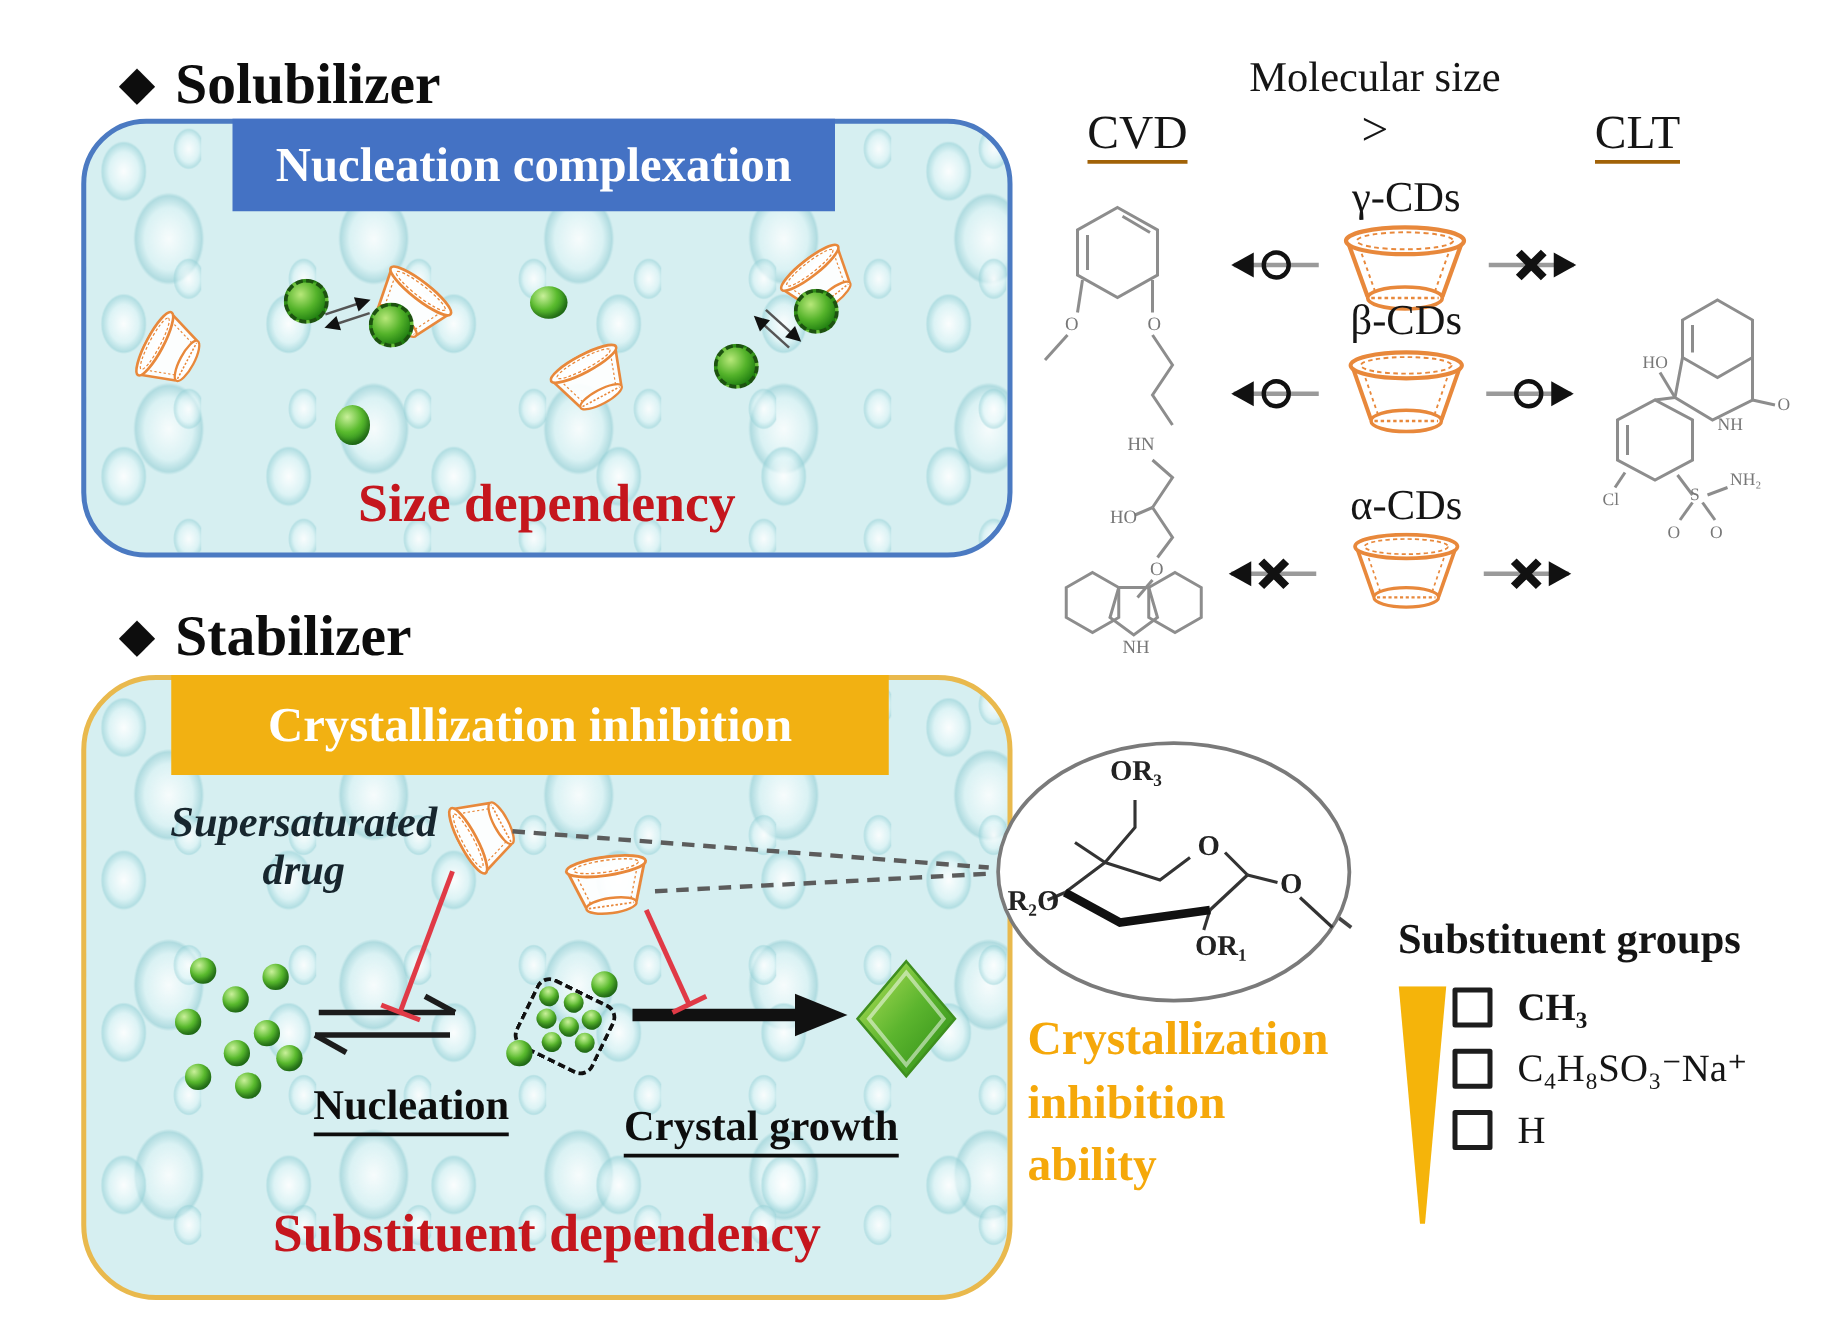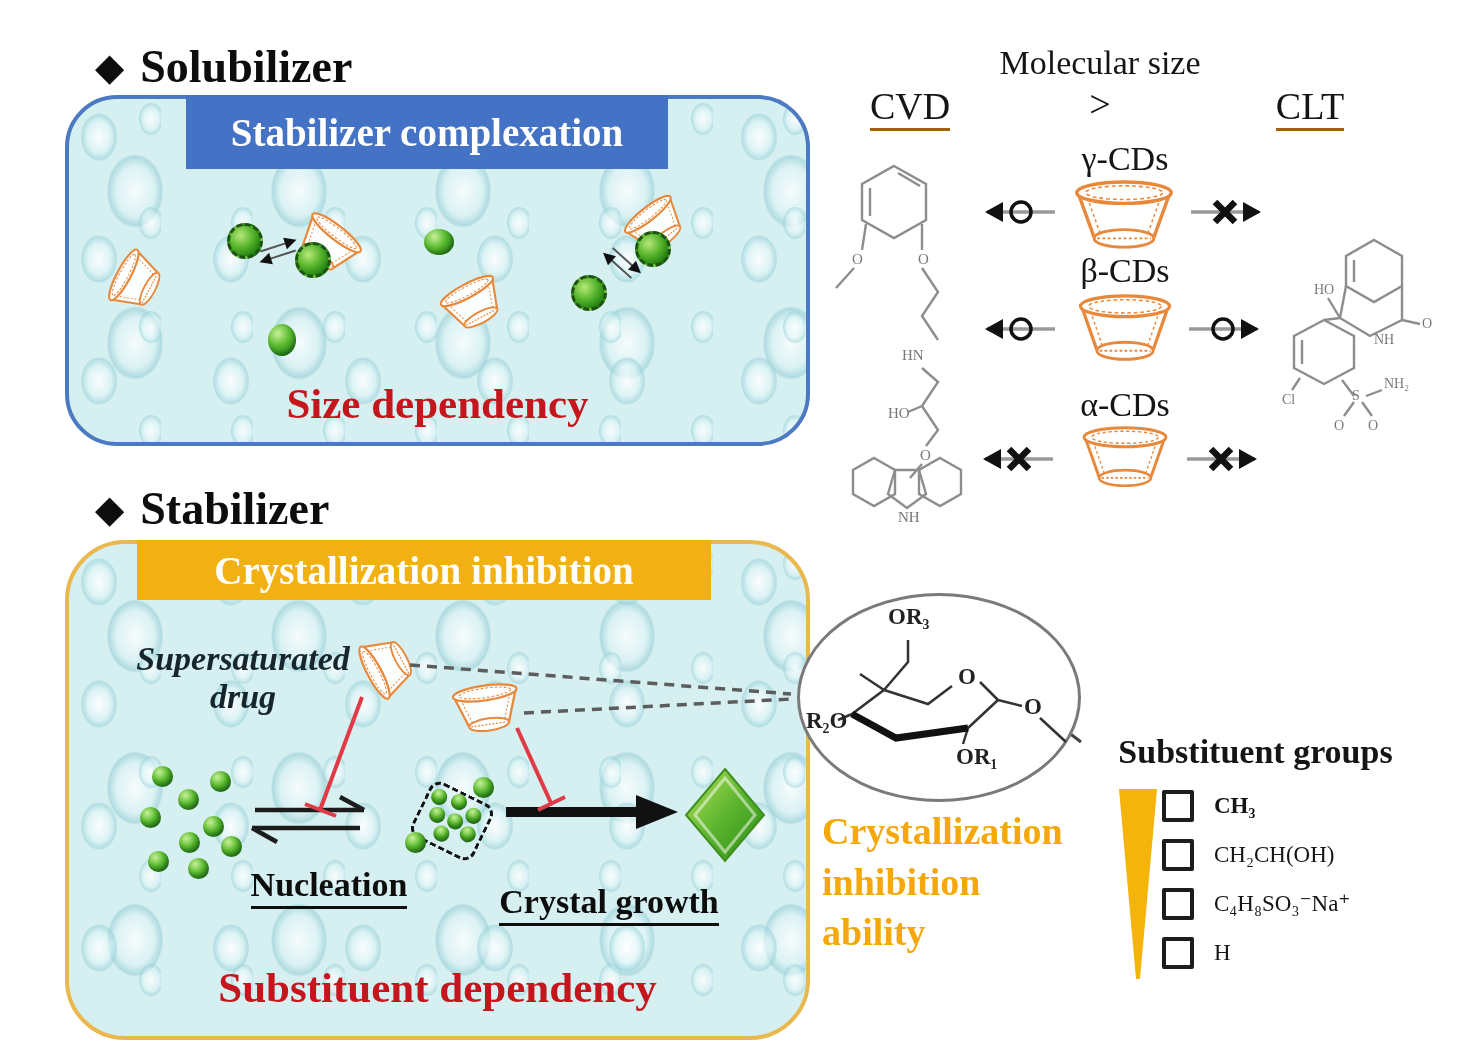--- a/index.html
+++ b/index.html
@@ -22,21 +22,21 @@
     background-size:132px 122px, 92px 104px, 164px 152px, 72px 86px;
   }
 
   .panel{position:absolute;border-radius:52px;}
   .panel.blue{left:65px;top:95px;width:737px;height:343px;border:4px solid #4b7ac2;}
   .panel.gold{left:65px;top:540px;width:737px;height:492px;border:4px solid #e9b94d;border-radius:60px;}
 
   .banner{position:absolute;display:flex;align-items:center;justify-content:center;
           font-weight:bold;color:#ffffff;font-size:39px;}
   .banner.blue{left:117px;top:-4px;width:482px;height:74px;background:#4472c4;}
-  .banner.gold{left:68px;top:-4px;width:574px;height:60px;background:#f2b112;}
+  .banner.gold{left:68px;top:-4px;width:574px;height:80px;background:#f2b112;}
 
   .caption-red{position:absolute;left:0;width:100%;text-align:center;
                font-size:43px;font-weight:bold;color:#c5161d;}
 
   .sphere{position:absolute;border-radius:50%;
           background:radial-gradient(circle at 35% 30%, #c9f09a, #5abb2e 42%, #23831a 80%, #176010);
           box-shadow:inset -2px -3px 4px rgba(0,0,0,0.25);}
   .spiky{position:absolute;border-radius:50%;border:3px dashed #1d5210;
          background:radial-gradient(circle at 35% 32%, #b8e87a, #54b32a 45%, #1e7d10 80%, #155c09);}
 
@@ -60,21 +60,21 @@
   .cd-row .cd-label{position:absolute;left:0;top:0;width:300px;text-align:center;font-size:34px;}
   .cd-row .marker{position:absolute;width:76px;height:30px;}
 
   
   .glucose-ellipse{position:absolute;left:797px;top:593px;width:278px;height:203px;background:#ffffff;
                    border:3px solid #7a7a7a;border-radius:50%;z-index:6;}
   .glu-label{position:absolute;font-size:23px;font-weight:bold;color:#222;}
   .sub-heading{position:absolute;left:1088px;top:733px;width:335px;text-align:center;
                font-size:34px;font-weight:bold;}
   .group-list{position:absolute;left:1162px;top:789px;display:flex;flex-direction:column;gap:16px;}
-  .group-item{display:flex;align-items:center;gap:20px;font-size:23px;height:33px;}
+  .group-item{display:flex;align-items:center;gap:20px;font-size:31px;height:33px;}
   .group-item:first-child .group-text{font-weight:bold;}
   .checkbox{width:24px;height:24px;border:4px solid #1d1d1d;border-radius:2px;background:#fff;}
   .ability{position:absolute;left:822px;top:806px;width:300px;font-size:38px;font-weight:bold;
            color:#f5a80a;line-height:1.33;}
   .wedge{position:absolute;left:1118px;top:789px;width:40px;height:194px;}
 
   .chem{position:absolute;}
   .overlay{position:absolute;left:0;top:0;z-index:5;pointer-events:none;}
 </style>
 </head>
@@ -82,21 +82,21 @@
 
 <div class="canvas">
 
   <div class="abs section-heading" style="left:95px;top:40px;">
     <span class="diamond">◆</span>
     <span>Solubilizer</span>
   </div>
 
   <div class="panel blue bubbles">
     <div class="banner blue">
-      <span>Stabilizer complexation</span>
+      <span>Nucleation complexation</span>
     </div>
 
     <div class="cd-cone" style="left:36px;top:160px;width:64px;height:46px;transform:rotate(-62deg);"><svg viewBox="0 0 110 74" width="100%" height="100%" preserveAspectRatio="none">
    <polygon points="8,14 24,61 86,61 102,14" fill="rgba(255,255,255,0.92)"></polygon>
    <ellipse cx="55" cy="60" rx="31" ry="9" fill="#fff" stroke="#E8883B" stroke-width="3"></ellipse>
    <path d="M27 60 H83" stroke="#E8883B" stroke-width="2" stroke-dasharray="3 2.5" fill="none"></path>
    <line x1="8" y1="15" x2="24" y2="59" stroke="#E8883B" stroke-width="3.5"></line>
    <line x1="102" y1="15" x2="86" y2="59" stroke="#E8883B" stroke-width="3.5"></line>
    <line x1="17" y1="18" x2="31" y2="57" stroke="#E8883B" stroke-width="1.6" stroke-dasharray="3 3"></line>
    <line x1="93" y1="18" x2="79" y2="57" stroke="#E8883B" stroke-width="1.6" stroke-dasharray="3 3"></line>
@@ -299,21 +299,21 @@
    <ellipse cx="55" cy="13" rx="49" ry="11" fill="rgba(255,255,255,0.95)" stroke="#E8883B" stroke-width="3.5"></ellipse>
    <ellipse cx="55" cy="13" rx="40" ry="7" fill="none" stroke="#E8883B" stroke-width="1.6" stroke-dasharray="4 3"></ellipse>
  </svg></div>
     <span class="marker" style="left:212px;top:57px;"><svg viewBox="0 0 76 30" width="100%" height="100%">
     <line x1="4" y1="15" x2="72" y2="15" stroke="#9a9a9a" stroke-width="3.5"></line>
           <path d="M28 5 L48 25 M48 5 L28 25" stroke="#111" stroke-width="6.5" fill="none"></path>
           <polygon points="74,15 56,5 56,25" fill="#111"></polygon>
         </svg></span>
   </div>
 
-  <div class="cd-row" style="top:252px;">
+  <div class="cd-row" style="top:238px;">
     <div class="cd-label">β-CDs</div>
     <span class="marker" style="left:8px;top:62px;"><svg viewBox="0 0 76 30" width="100%" height="100%">
     <line x1="4" y1="15" x2="72" y2="15" stroke="#9a9a9a" stroke-width="3.5"></line>
           <circle cx="38" cy="15" r="10" fill="none" stroke="#111" stroke-width="3.5"></circle>
           <polygon points="2,15 20,5 20,25" fill="#111"></polygon>
         </svg></span>
     <div class="cd-cone" style="left:100px;top:42px;width:100px;height:70px;"><svg viewBox="0 0 110 74" width="100%" height="100%" preserveAspectRatio="none">
    <polygon points="8,14 24,61 86,61 102,14" fill="rgba(255,255,255,0.92)"></polygon>
    <ellipse cx="55" cy="60" rx="31" ry="9" fill="#fff" stroke="#E8883B" stroke-width="3"></ellipse>
    <path d="M27 60 H83" stroke="#E8883B" stroke-width="2" stroke-dasharray="3 2.5" fill="none"></path>
@@ -439,24 +439,20 @@
     <polygon points="1,0 39,0 22,190 18,190" fill="#f5b40a"></polygon>
   </svg>
 
   <div class="group-list">
     <div class="group-item">
       <span class="checkbox"></span>
       <span class="group-text">CH₃</span>
     </div>
     <div class="group-item">
       <span class="checkbox"></span>
-      <span class="group-text">CH₂CH(OH)</span>
-    </div>
-    <div class="group-item">
-      <span class="checkbox"></span>
       <span class="group-text">C₄H₈SO₃⁻Na⁺</span>
     </div>
     <div class="group-item">
       <span class="checkbox"></span>
       <span class="group-text">H</span>
     </div>
   </div>
 
   <div class="ability">
     <div>Crystallization</div>

